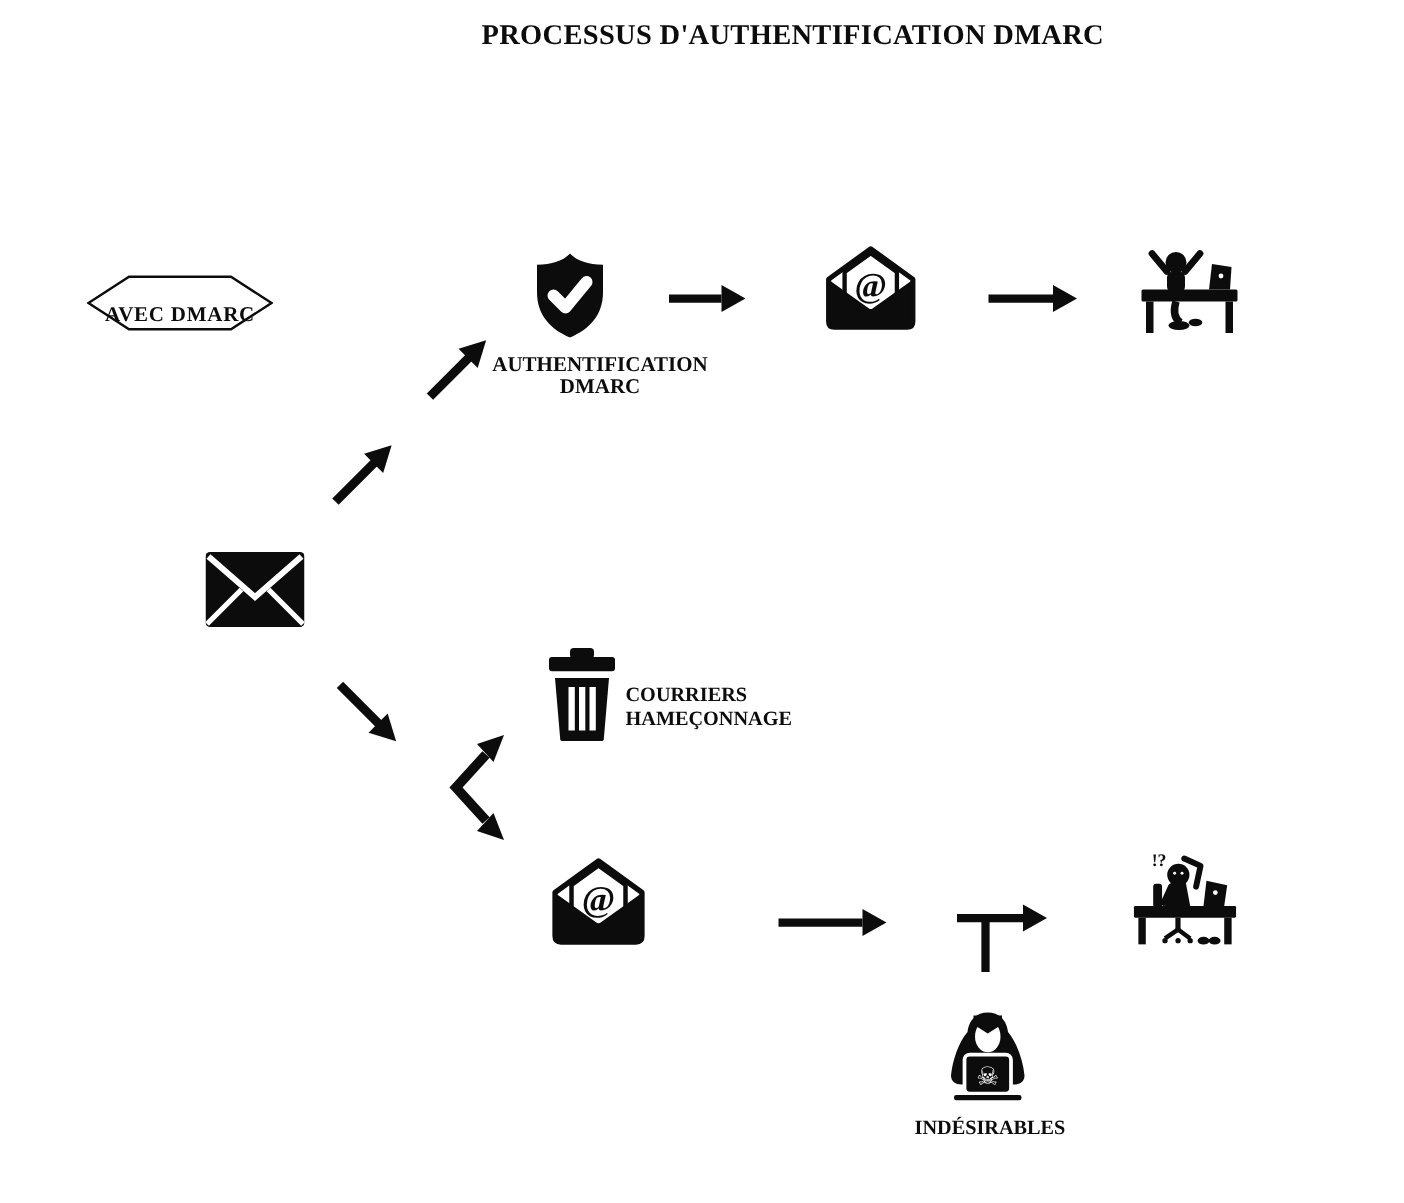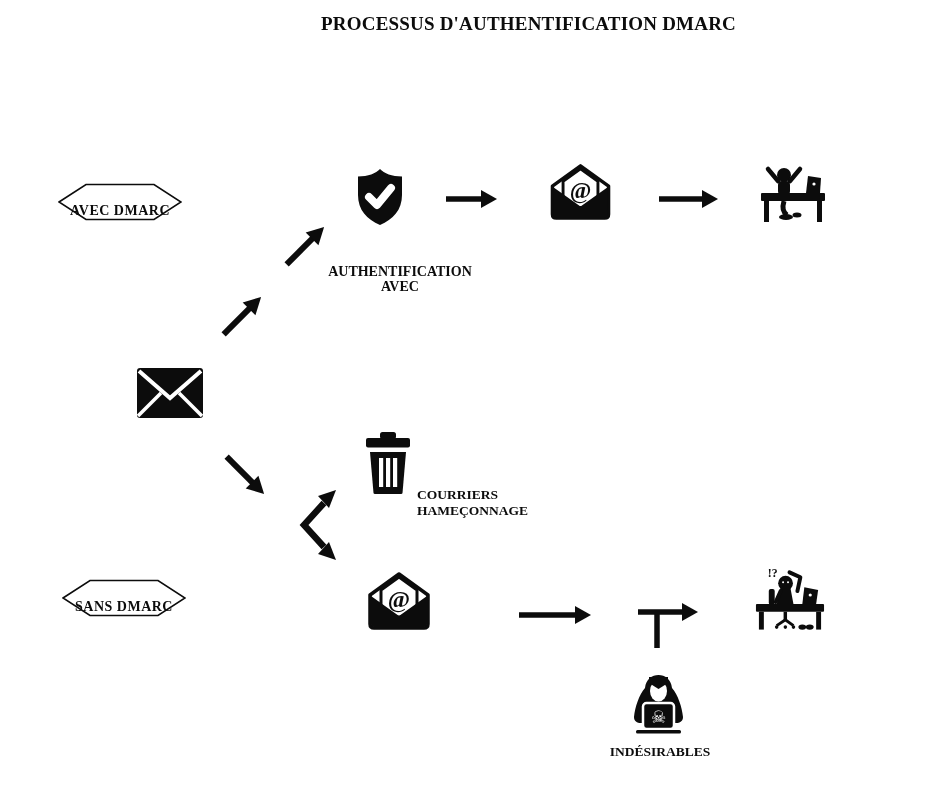--- a/index.html
+++ b/index.html
@@ -39,26 +39,20 @@
 
   <div class="abs title" style="left:321px; top:13px;">PROCESSUS D'AUTHENTIFICATION DMARC</div>
 
   <div class="abs badge" style="left:58px; top:183px;">
     <svg viewBox="0 0 124 38">
       <polygon points="1,19 28,1.5 96,1.5 123,19 96,36.5 28,36.5" fill="#ffffff" stroke="currentColor" stroke-width="1.6"></polygon>
     </svg>
     <span class="badge-text">AVEC DMARC</span>
   </div>
 
-  <div class="abs badge" style="left:62px; top:579px;">
-    <svg viewBox="0 0 124 38">
-      <polygon points="1,19 28,1.5 96,1.5 123,19 96,36.5 28,36.5" fill="#ffffff" stroke="currentColor" stroke-width="1.6"></polygon>
-    </svg>
-    <span class="badge-text">SANS DMARC</span>
-  </div>
 
   <div class="abs" style="left:137px; top:368px; width:66px; height:50px;">
     <svg viewBox="0 0 66 50" width="66" height="50">
       <rect x="0" y="0" width="66" height="50" rx="3" fill="currentColor"></rect>
       <path d="M2,3 L33,30 L64,3" stroke="#ffffff" stroke-width="4" fill="none"></path>
       <path d="M1,48 L24,25" stroke="#ffffff" stroke-width="3.5"></path>
       <path d="M65,48 L42,25" stroke="#ffffff" stroke-width="3.5"></path>
     </svg>
   </div>
 
@@ -75,23 +69,23 @@
     </svg>
   </div>
 
   <div class="abs" style="left:353px; top:167px; width:54px; height:60px;">
     <svg viewBox="0 0 54 60" width="54" height="60">
       <path d="M27,2 C23,6.5 15,9.5 5,9.5 L5,28 C5,43 14,52.5 27,58 C40,52.5 49,43 49,28 L49,9.5 C39,9.5 31,6.5 27,2 Z" fill="currentColor"></path>
       <path d="M16,30 L24,38 L38,21" stroke="#ffffff" stroke-width="8" fill="none" stroke-linecap="round" stroke-linejoin="round"></path>
     </svg>
   </div>
 
-  <div class="abs caption center" style="left:328px; top:236px; width:144px;margin-top:28px;">
+  <div class="abs caption center" style="left:328px; top:236px; width:144px;">
     <div>AUTHENTIFICATION</div>
-    <div>AVEC</div>
+    <div>DMARC</div>
   </div>
 
   <div class="abs" style="left:445px; top:188px; width:52px; height:22px;">
     <svg viewBox="0 0 52 22" width="52" height="22">
       <line x1="1" y1="11" x2="36" y2="11" stroke="currentColor" stroke-width="5.5"></line>
       <polygon points="36,2 52,11 36,20" fill="currentColor"></polygon>
     </svg>
   </div>
 
   <div class="abs" style="left:548px; top:161px; width:65px; height:62px;">
@@ -146,21 +140,21 @@
     <svg viewBox="0 0 46 62" width="46" height="62">
       <rect x="15" y="0" width="16" height="7" rx="2.5" fill="currentColor"></rect>
       <rect x="1" y="6" width="44" height="9.5" rx="2" fill="currentColor"></rect>
       <path d="M5,20 L41,20 L37.5,61 Q37.4,62 36,62 L10,62 Q8.6,62 8.5,61 Z" fill="currentColor"></path>
       <rect x="14" y="26" width="4.2" height="29" fill="#ffffff"></rect>
       <rect x="21" y="26" width="4.2" height="29" fill="#ffffff"></rect>
       <rect x="28" y="26" width="4.2" height="29" fill="#ffffff"></rect>
     </svg>
   </div>
 
-  <div class="abs caption small" style="left:417px; top:455px;margin-top:32px;">
+  <div class="abs caption small" style="left:417px; top:455px;">
     <div>COURRIERS</div>
     <div>HAMEÇONNAGE</div>
   </div>
 
   <div class="abs" style="left:365px; top:569px; width:68px; height:64px;">
     <svg viewBox="0 0 66 64" width="68" height="64">
       <path d="M4,26 L33,5 L62,26 L62,55 Q62,59 58,59 L8,59 Q4,59 4,55 Z" fill="#ffffff" stroke="currentColor" stroke-width="3.5" stroke-linejoin="round"></path>
       <path d="M15,21 L33,8 L51,21 L51,48 L15,48 Z" fill="#ffffff" stroke="currentColor" stroke-width="3" stroke-linejoin="round"></path>
       <text x="33" y="38" font-size="24" font-weight="bold" text-anchor="middle" fill="currentColor">@</text>
       <path d="M5,27 L33,47 L61,27 L61,54.5 Q61,58 57.5,58 L8.5,58 Q5,58 5,54.5 Z" fill="currentColor"></path>

